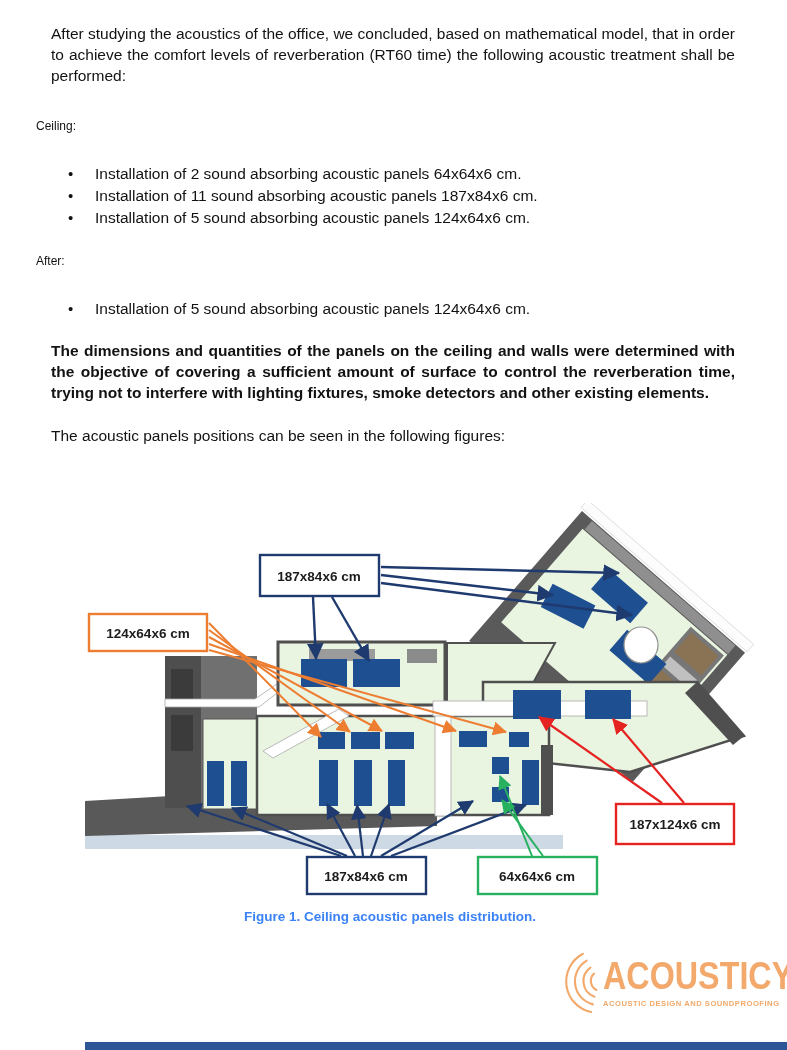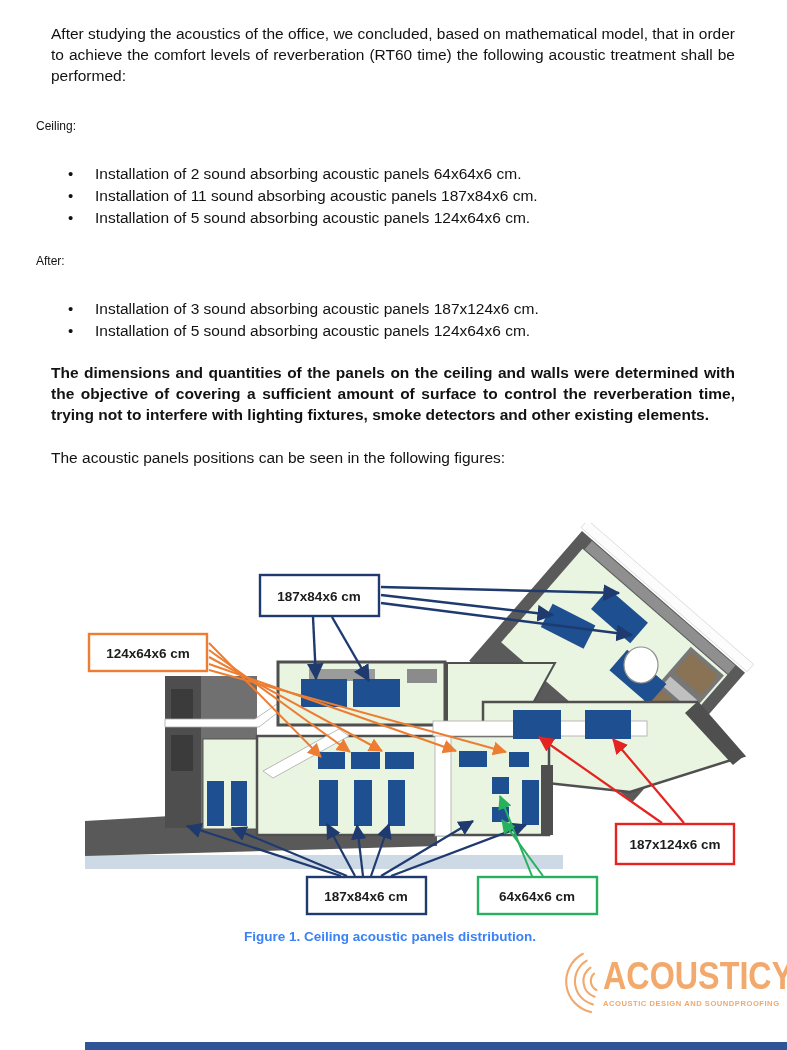--- a/index.html
+++ b/index.html
@@ -20,21 +20,21 @@
   ul.blist li{
     font-size:15.5px;line-height:22px;
     padding-left:59px;position:relative;
   }
   ul.blist li::before{
     content:"•";position:absolute;left:32px;top:0;
     font-size:15px;
   }
   .p2{margin-top:20px;font-weight:bold;}
   .p3{margin-top:22px;}
-  .figure-wrap{position:absolute;left:85px;top:523px;width:702px;}
+  .figure-wrap{position:absolute;left:85px;top:503px;width:702px;}
   .figure-wrap svg{display:block;}
   svg text.lbl{
     font-family:"Liberation Sans", sans-serif;
     font-size:13.5px;font-weight:600;fill:#1c1c1c;text-anchor:middle;
   }
   .fig-caption{
     width:610px;text-align:center;
     font-size:13.5px;font-weight:700;color:#3b82f6;
     margin-top:5px;line-height:18px;
   }
@@ -67,21 +67,20 @@
 
     <p class="heading h-ceiling">Ceiling:</p>
     <ul class="blist">
       <li>Installation of 2 sound absorbing acoustic panels 64x64x6 cm.</li>
       <li>Installation of 11 sound absorbing acoustic panels 187x84x6 cm.</li>
       <li>Installation of 5 sound absorbing acoustic panels 124x64x6 cm.</li>
     </ul>
 
     <p class="heading h-walls">After:</p>
     <ul class="blist">
-      <li>Installation of 3 sound absorbing acoustic panels 187x124x6 cm.</li>
       <li>Installation of 5 sound absorbing acoustic panels 124x64x6 cm.</li>
     </ul>
 
     <p class="para p2">The dimensions and quantities of the panels on the ceiling and walls were determined with the objective of covering a sufficient amount of surface to control the reverberation time, trying not to interfere with lighting fixtures, smoke detectors and other existing elements.</p>
     <p class="para p3">The acoustic panels positions can be seen in the following figures:</p>
   </div>
 
   <div class="figure-wrap">
     <svg width="702" height="400" viewBox="0 0 702 400">
       <defs>

